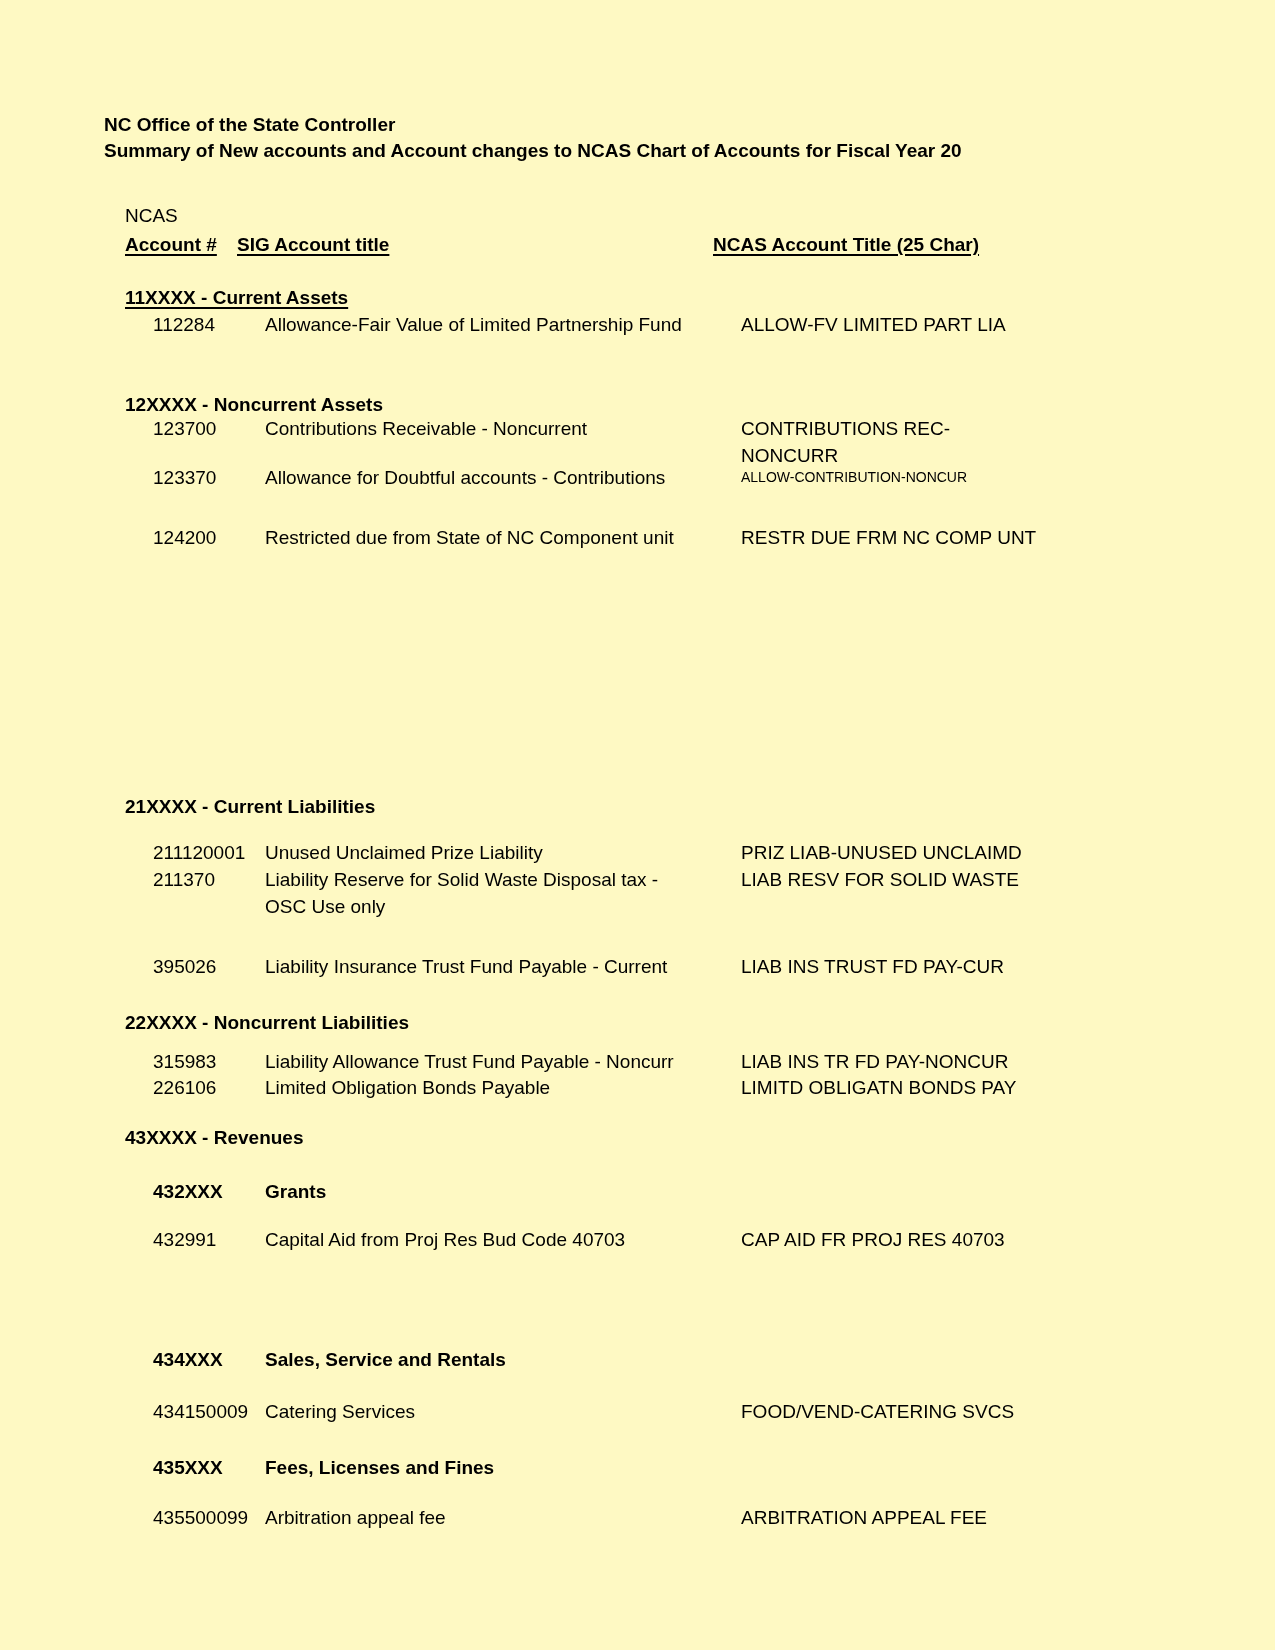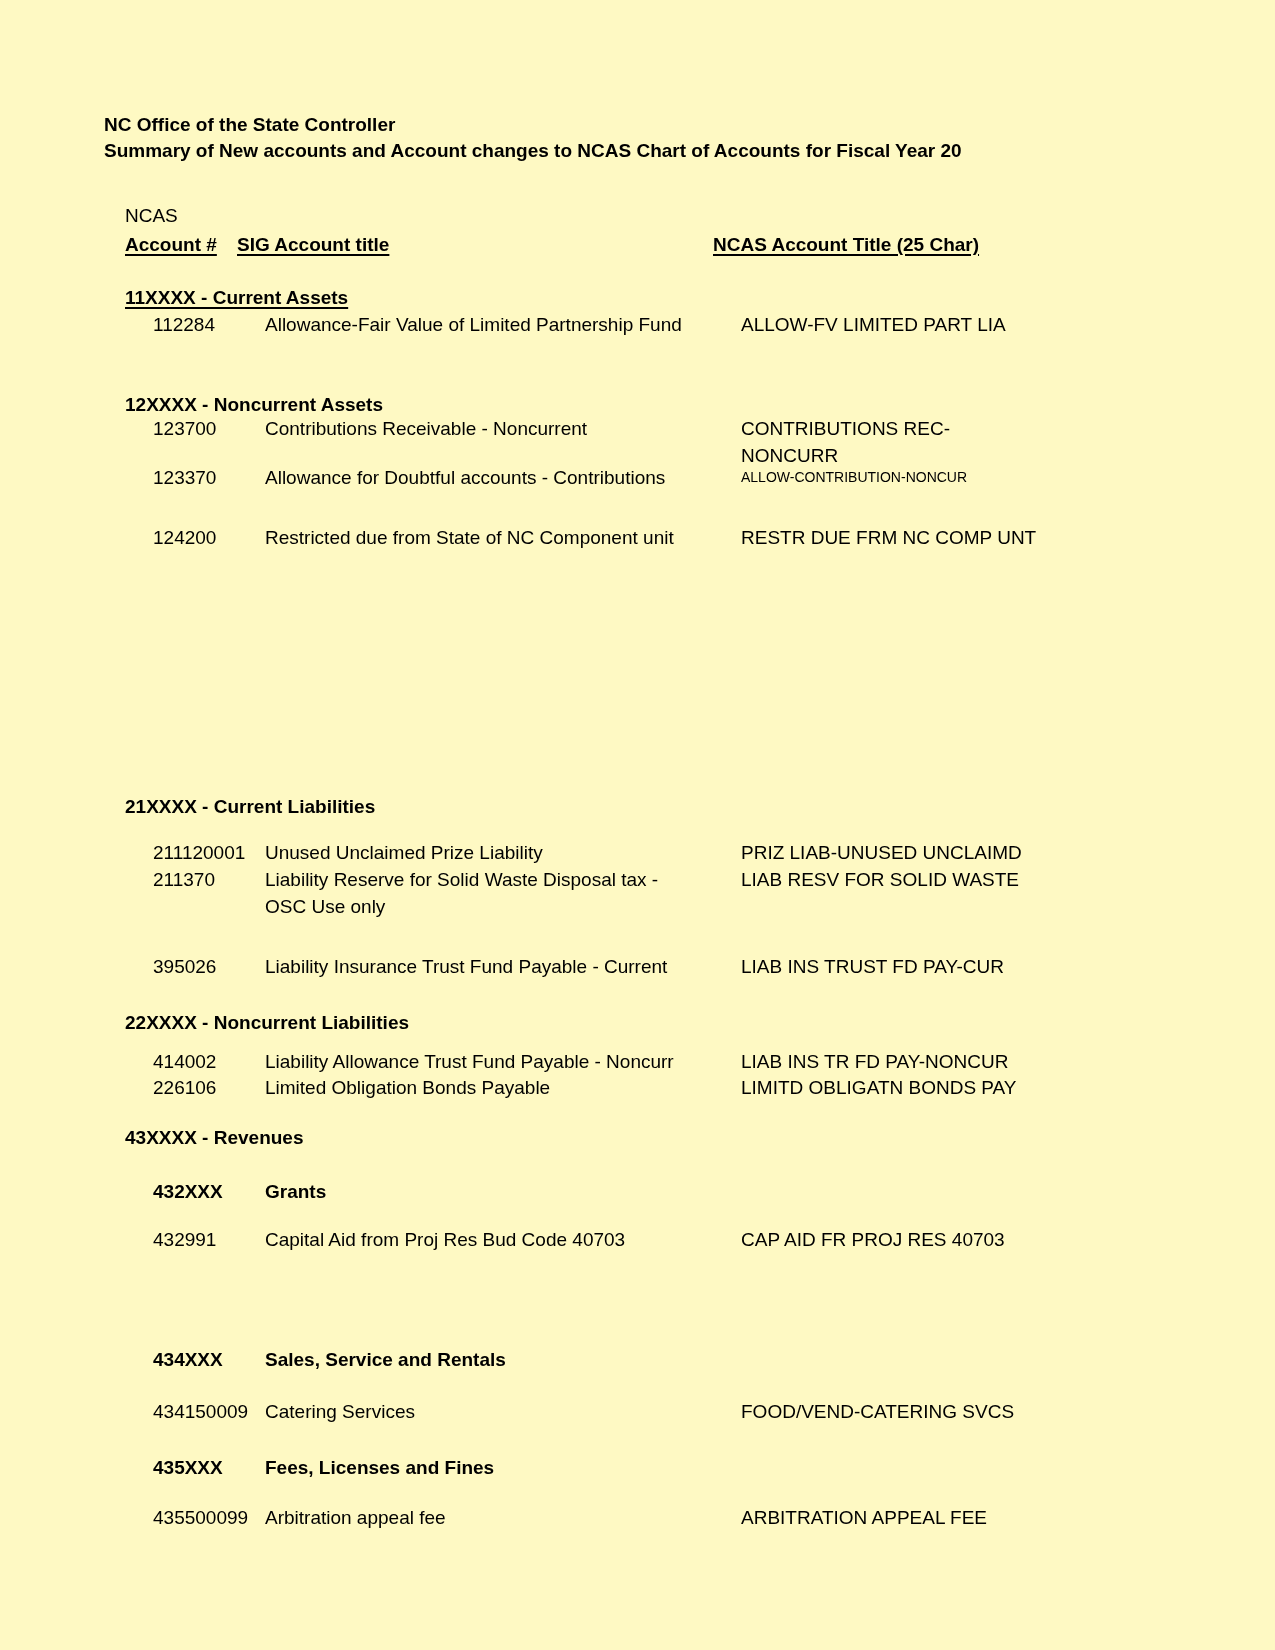--- a/index.html
+++ b/index.html
@@ -108,21 +108,21 @@
       <div class="block row" style="top: 415px;"><span class="cell col-account">123700</span><span class="cell col-sig">Contributions Receivable - Noncurrent</span><span class="cell col-ncas">CONTRIBUTIONS REC-
 NONCURR</span></div>
       <div class="block row" style="top: 464px;"><span class="cell col-account">123370</span><span class="cell col-sig">Allowance for Doubtful accounts - Contributions</span><span class="cell col-ncas ncas-small">ALLOW-CONTRIBUTION-NONCUR</span></div>
       <div class="block row" style="top: 524px;"><span class="cell col-account">124200</span><span class="cell col-sig">Restricted due from State of NC Component unit</span><span class="cell col-ncas">RESTR DUE FRM NC COMP UNT</span></div>
       <div class="block section" style="top: 793px;"><span class="section-label">21XXXX - Current Liabilities</span></div>
       <div class="block row" style="top: 839px;"><span class="cell col-account">211120001</span><span class="cell col-sig">Unused Unclaimed Prize Liability</span><span class="cell col-ncas">PRIZ LIAB-UNUSED UNCLAIMD</span></div>
       <div class="block row" style="top: 866px;"><span class="cell col-account">211370</span><span class="cell col-sig">Liability Reserve for Solid Waste Disposal tax -
 OSC Use only</span><span class="cell col-ncas">LIAB RESV FOR SOLID WASTE</span></div>
       <div class="block row" style="top: 953px;"><span class="cell col-account">395026</span><span class="cell col-sig">Liability Insurance Trust Fund Payable - Current</span><span class="cell col-ncas">LIAB INS TRUST FD PAY-CUR</span></div>
       <div class="block section" style="top: 1009px;"><span class="section-label">22XXXX - Noncurrent Liabilities</span></div>
-      <div class="block row" style="top: 1048px;"><span class="cell col-account">414002</span><span class="cell col-sig">Liability Allowance Trust Fund Payable - Noncurr</span><span class="cell col-ncas">LIAB INS TR FD PAY-NONCUR</span></div>
+      <div class="block row" style="top: 1048px;"><span class="cell col-account">315983</span><span class="cell col-sig">Liability Allowance Trust Fund Payable - Noncurr</span><span class="cell col-ncas">LIAB INS TR FD PAY-NONCUR</span></div>
       <div class="block row" style="top: 1074px;"><span class="cell col-account">226106</span><span class="cell col-sig">Limited Obligation Bonds Payable</span><span class="cell col-ncas">LIMITD OBLIGATN BONDS PAY</span></div>
       <div class="block section" style="top: 1124px;"><span class="section-label">43XXXX - Revenues</span></div>
       <div class="block subsection" style="top: 1178px;"><span class="cell col-account">432XXX</span><span class="cell col-sig">Grants</span></div>
       <div class="block row" style="top: 1226px;"><span class="cell col-account">432991</span><span class="cell col-sig">Capital Aid from Proj Res Bud Code 40703</span><span class="cell col-ncas">CAP AID FR PROJ RES 40703</span></div>
       <div class="block subsection" style="top: 1346px;"><span class="cell col-account">434XXX</span><span class="cell col-sig">Sales, Service and Rentals</span></div>
       <div class="block row" style="top: 1398px;"><span class="cell col-account">434150009</span><span class="cell col-sig">Catering Services</span><span class="cell col-ncas">FOOD/VEND-CATERING SVCS</span></div>
       <div class="block subsection" style="top: 1454px;"><span class="cell col-account">435XXX</span><span class="cell col-sig">Fees, Licenses and Fines</span></div>
       <div class="block row" style="top: 1504px;"><span class="cell col-account">435500099</span><span class="cell col-sig">Arbitration appeal fee</span><span class="cell col-ncas">ARBITRATION APPEAL FEE</span></div>
     </div>
 

